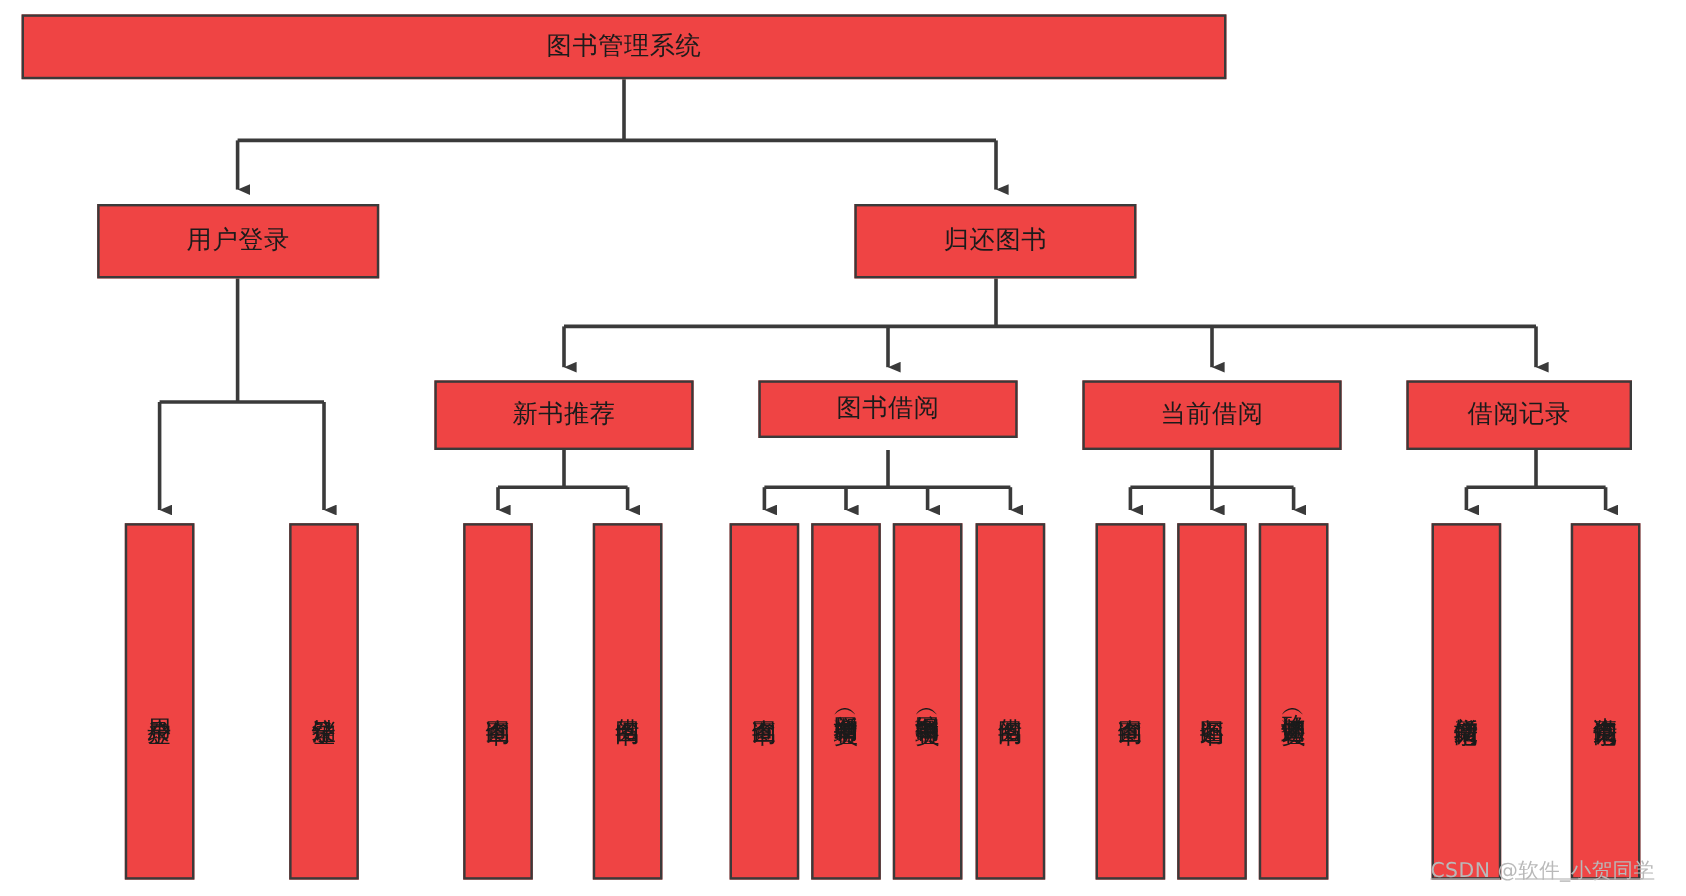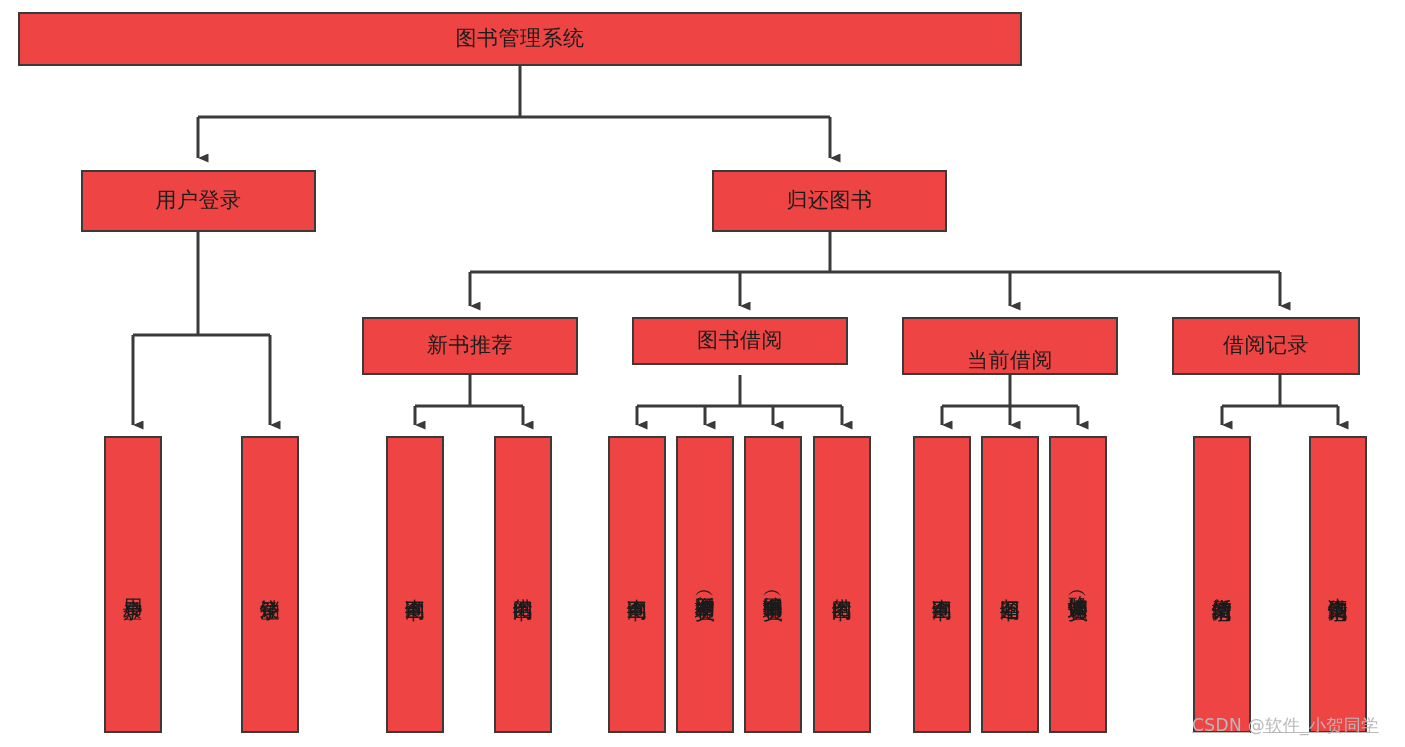--- a/index.html
+++ b/index.html
@@ -125,21 +125,21 @@
   <div class="node-box" style="left:712px; top:170px; width:235px; height:62px;">
     <span class="node-label-h">归还图书</span>
   </div>
 
   <div class="node-box" style="left:362px; top:317px; width:216px; height:58px;">
     <span class="node-label-h">新书推荐</span>
   </div>
   <div class="node-box" style="left:632px; top:317px; width:216px; height:48px;">
     <span class="node-label-h">图书借阅</span>
   </div>
-  <div class="node-box" style="left:902px; top:317px; width:216px; height:58px;align-items:flex-end;">
+  <div class="node-box" style="left:902px; top:317px; width:216px; height:58px;">
     <span class="node-label-h">当前借阅</span>
   </div>
   <div class="node-box" style="left:1172px; top:317px; width:188px; height:58px;text-align:right;">
     <span class="node-label-h">借阅记录</span>
   </div>
 
   <div class="node-box" style="left:104px; top:436px; width:58px; height:297px;">
     <span class="node-label-v">用户登录</span>
   </div>
   <div class="node-box" style="left:241px; top:436px; width:58px; height:297px;">

